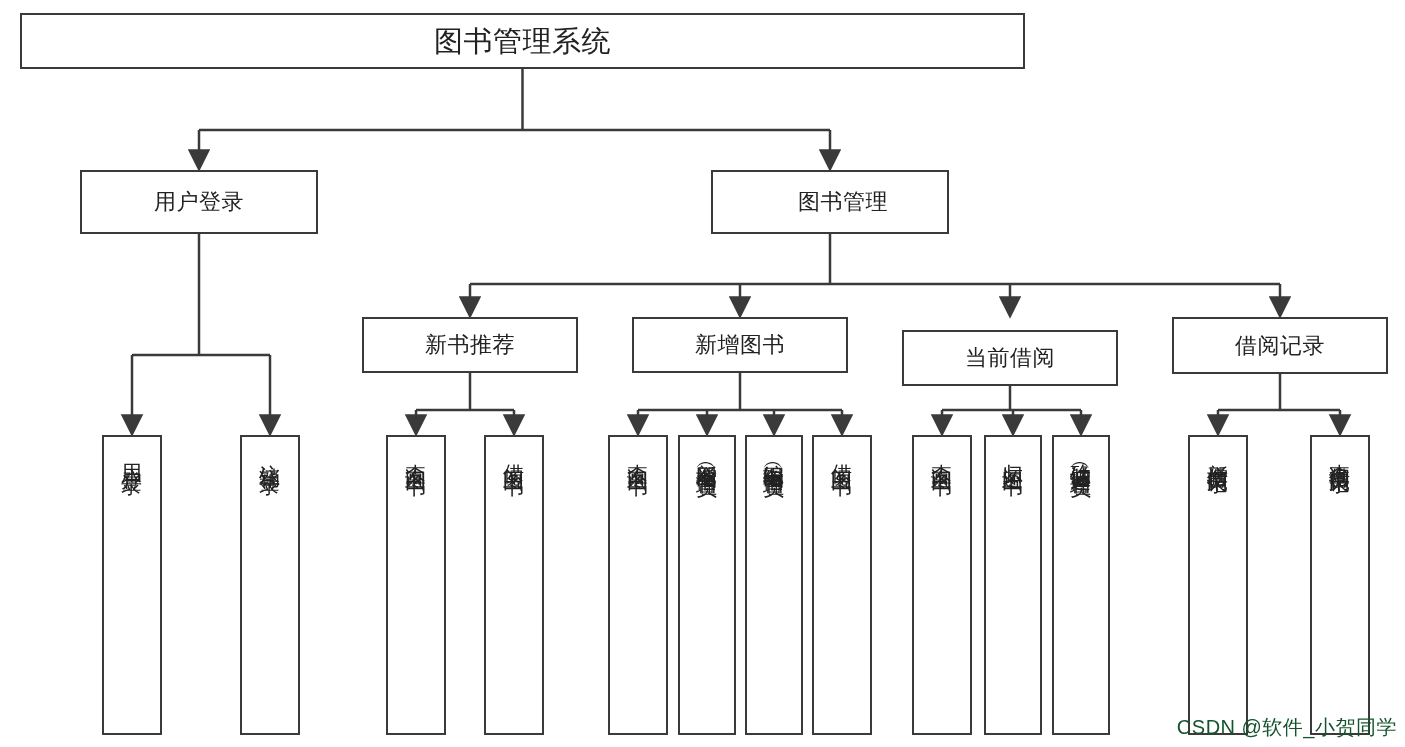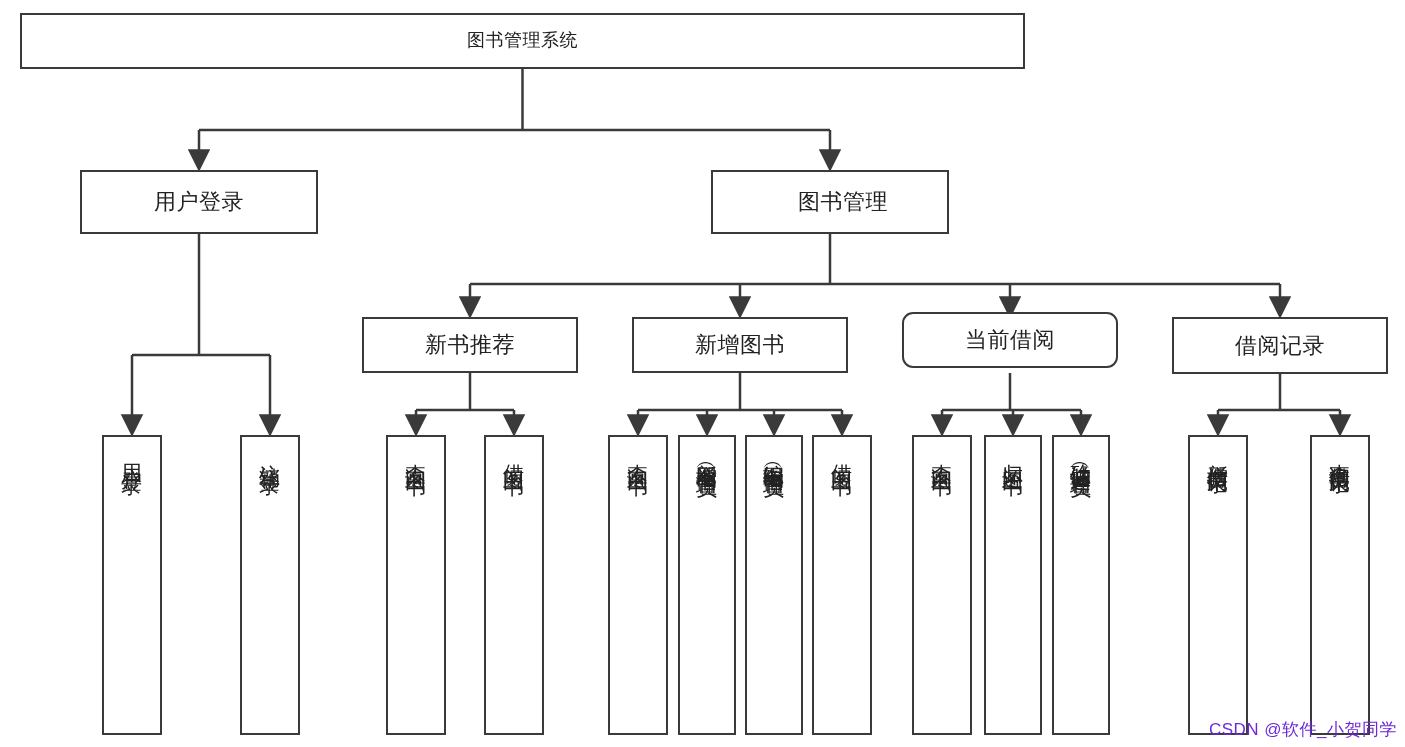--- a/index.html
+++ b/index.html
@@ -42,21 +42,21 @@
     text-align: center;
     line-height: 1.18;
     letter-spacing: 0.5px;
   }
   
   .node.horiz .label {
     writing-mode: horizontal-tb;
     font-size: 22px;
   }
   .node.root .label {
-    font-size: 18px;
+    font-size: 29px;
   }
   
   .node.vert {
     align-items: flex-start;
     justify-content: center;
     padding-top: 10px;
   }
   .node.vert .label {
     writing-mode: vertical-rl;
     text-orientation: upright;
@@ -65,22 +65,22 @@
     letter-spacing: 4px;
     max-height: 100%;
   }
   .node.vert.tall-text .label {
     letter-spacing: 2px;
   }
   #watermark {
     position: absolute;
     right: 8px;
     bottom: 6px;
-    font-size: 17px;
-    color: #6d28d9;
+    font-size: 20px;
+    color: #14532d;
     white-space: nowrap;
     z-index: 5;
     letter-spacing: 0.5px;
   }
 </style>
 </head>
 <body>
 
 <div id="canvas">
   <svg id="edges" viewBox="0 0 1405 747" xmlns="http://www.w3.org/2000/svg">
@@ -135,21 +135,21 @@
       </div>
       <div class="node horiz" style="left: 711px; top: 170px; width: 238px; height: 64px; padding-left: 26px;">
         <span class="label">图书管理</span>
       </div>
       <div class="node horiz" style="left: 362px; top: 317px; width: 216px; height: 56px; justify-content: center;">
         <span class="label">新书推荐</span>
       </div>
       <div class="node horiz" style="left: 632px; top: 317px; width: 216px; height: 56px;">
         <span class="label">新增图书</span>
       </div>
-      <div class="node horiz" style="left: 902px; top: 312px; width: 216px; height: 56px; border-radius: 11px;">
+      <div class="node horiz" style="left: 902px; top: 330px; width: 216px; height: 56px;">
         <span class="label">当前借阅</span>
       </div>
       <div class="node horiz" style="left: 1172px; top: 317px; width: 216px; height: 57px;">
         <span class="label">借阅记录</span>
       </div>
       <div class="node vert" style="left: 102px; top: 435px; width: 60px; height: 300px;">
         <span class="label">用户登录</span>
       </div>
       <div class="node vert" style="left: 240px; top: 435px; width: 60px; height: 300px;">
         <span class="label">注销登录</span>

